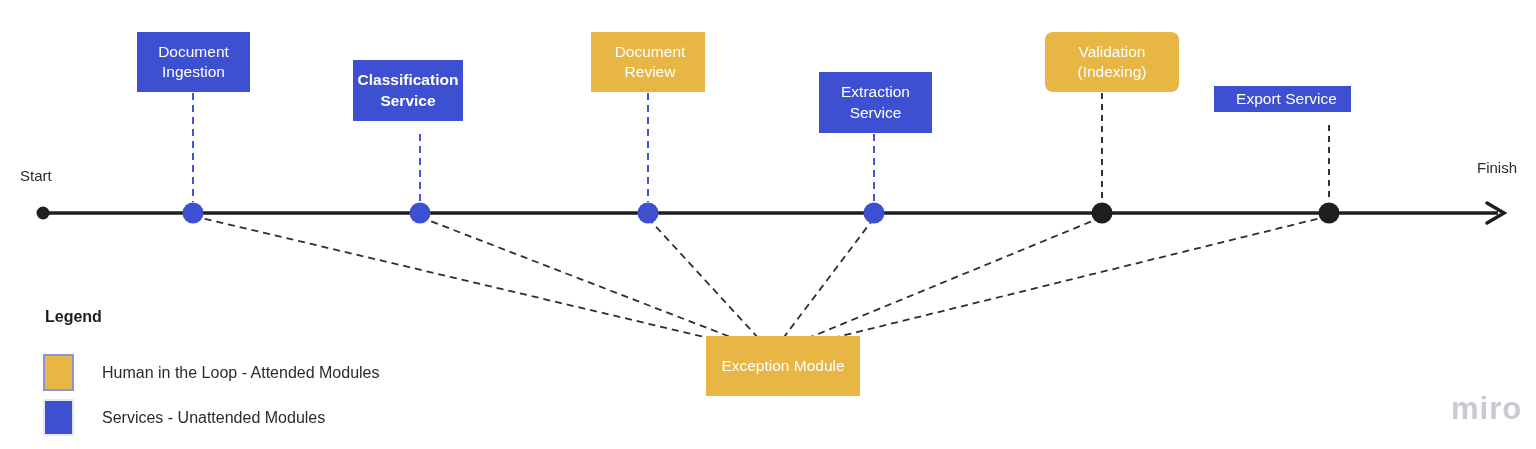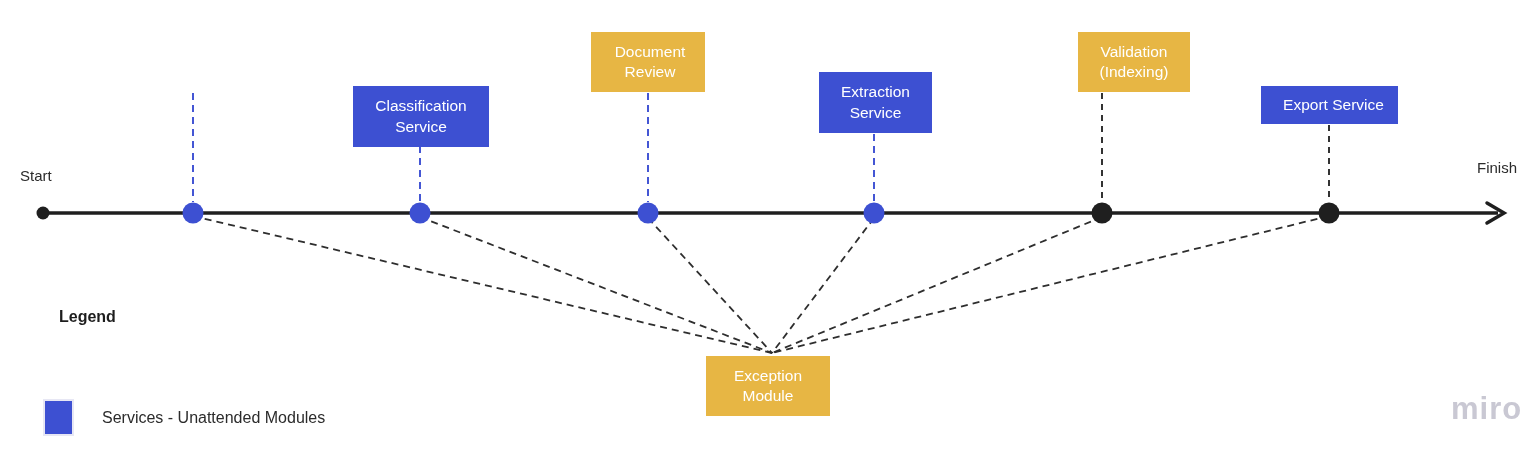--- a/index.html
+++ b/index.html
@@ -16,21 +16,21 @@
     display:flex;align-items:center;justify-content:center;
     text-align:center;
     color:#ffffff;
     font-size:15.5px;line-height:1.32;
     padding:4px 8px;box-sizing:border-box;
     cursor:pointer;
   }
   .node.blue{background:#3d50d2;}
   .node.yellow{background:#e7b644;}
   .txt{position:absolute;color:#2b2b2b;font-size:15px;white-space:nowrap;}
-  .legend-title{position:absolute;left:59px;top:308px;font-size:16px;font-weight:bold;color:#1d1d1d;}
+  .legend-title{position:absolute;left:45px;top:308px;font-size:16px;font-weight:bold;color:#1d1d1d;}
   .legend-row{position:absolute;display:flex;align-items:center;gap:28px;}
   .legend-row.row1{left:43px;top:354px;}
   .legend-row.row2{left:43px;top:399px;justify-content:center;}
   .swatch{width:27px;height:33px;box-sizing:content-box;}
   .swatch.human{background:#e7b644;border:2px solid #8a94da;}
   .swatch.service{background:#3d50d2;border:2px solid #e7e7f4;}
   .legend-label{font-size:16px;color:#2b2b2b;white-space:nowrap;}
   .watermark{
     position:absolute;left:1451px;top:391px;
     font-size:31px;font-weight:600;letter-spacing:1px;
@@ -75,29 +75,34 @@
     <circle cx="420" cy="213" r="10.5" fill="#3d50d2"></circle>
     <circle cx="648" cy="213" r="10.5" fill="#3d50d2"></circle>
     <circle cx="874" cy="213" r="10.5" fill="#3d50d2"></circle>
     <circle cx="1102" cy="213" r="10.5" fill="#1f1f1f"></circle>
     <circle cx="1329" cy="213" r="10.5" fill="#1f1f1f"></circle>
   </svg>
 
   <div class="txt" style="left:20px;top:167px;">Start</div>
   <div class="txt" style="left:1477px;top:159px;">Finish</div>
 
-  <div class="node blue" style="left:353px;top:86px;width:136px;height:61px;">Classification Service</div>
+  <div class="node blue" style="left:137px;top:32px;width:113px;height:60px;">Document Ingestion</div>
+  <div class="node blue" style="left:353px;top:60px;width:110px;height:61px;font-weight:bold;">Classification Service</div>
   <div class="node yellow" style="left:591px;top:32px;width:114px;height:60px;padding-left:12px;">Document Review</div>
   <div class="node blue" style="left:819px;top:72px;width:113px;height:61px;text-align:center;">Extraction Service</div>
-  <div class="node yellow" style="left:1078px;top:32px;width:112px;height:60px;">Validation (Indexing)</div>
-  <div class="node blue" style="left:1261px;top:86px;width:137px;height:38px;padding-left:16px;">Export Service</div>
+  <div class="node yellow" style="left:1045px;top:32px;width:134px;height:60px;border-radius:8px;">Validation (Indexing)</div>
+  <div class="node blue" style="left:1214px;top:86px;width:137px;height:26px;padding-left:16px;">Export Service</div>
 
-  <div class="node yellow" style="left:706px;top:356px;width:124px;height:60px;">Exception Module</div>
+  <div class="node yellow" style="left:706px;top:336px;width:154px;height:60px;">Exception Module</div>
 
   <div class="legend-title">Legend</div>
+  <div class="legend-row row1">
+    <span class="swatch human"></span>
+    <span class="legend-label">Human in the Loop - Attended Modules</span>
+  </div>
   <div class="legend-row row2">
     <span class="swatch service"></span>
     <span class="legend-label">Services - Unattended Modules</span>
   </div>
 
   <div class="watermark">miro</div>
 
 </div>
 
 </body></html>

